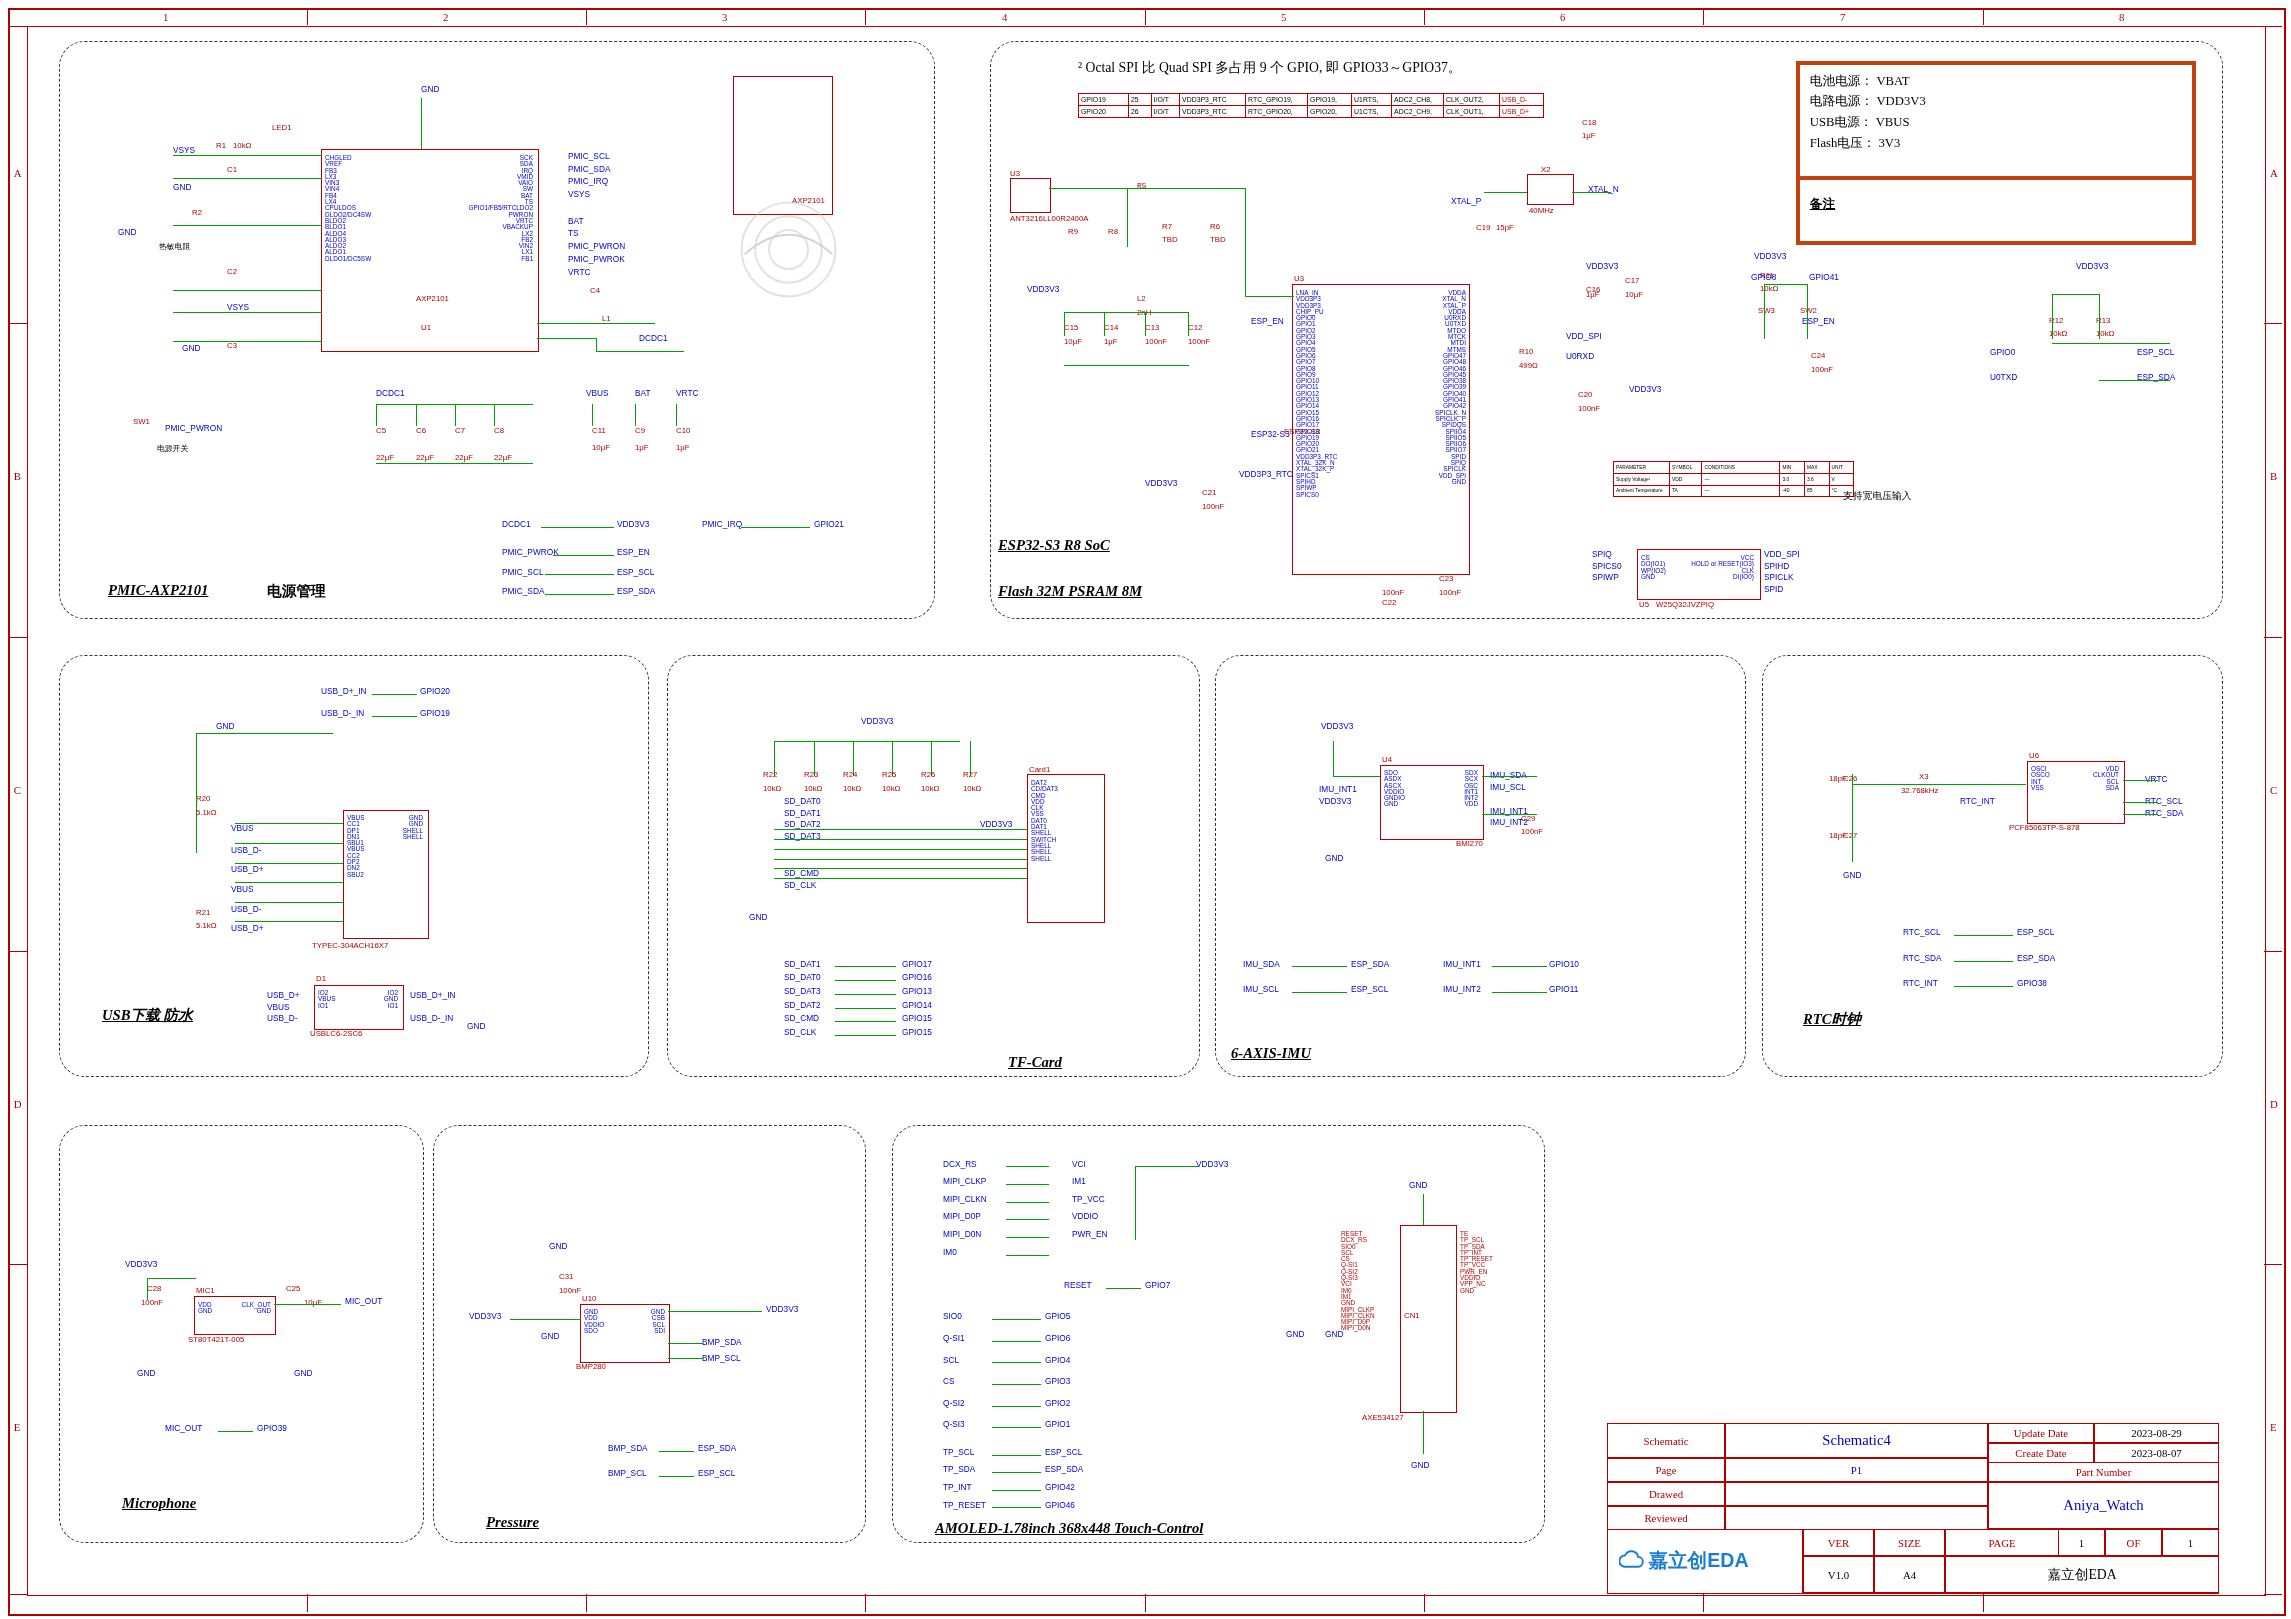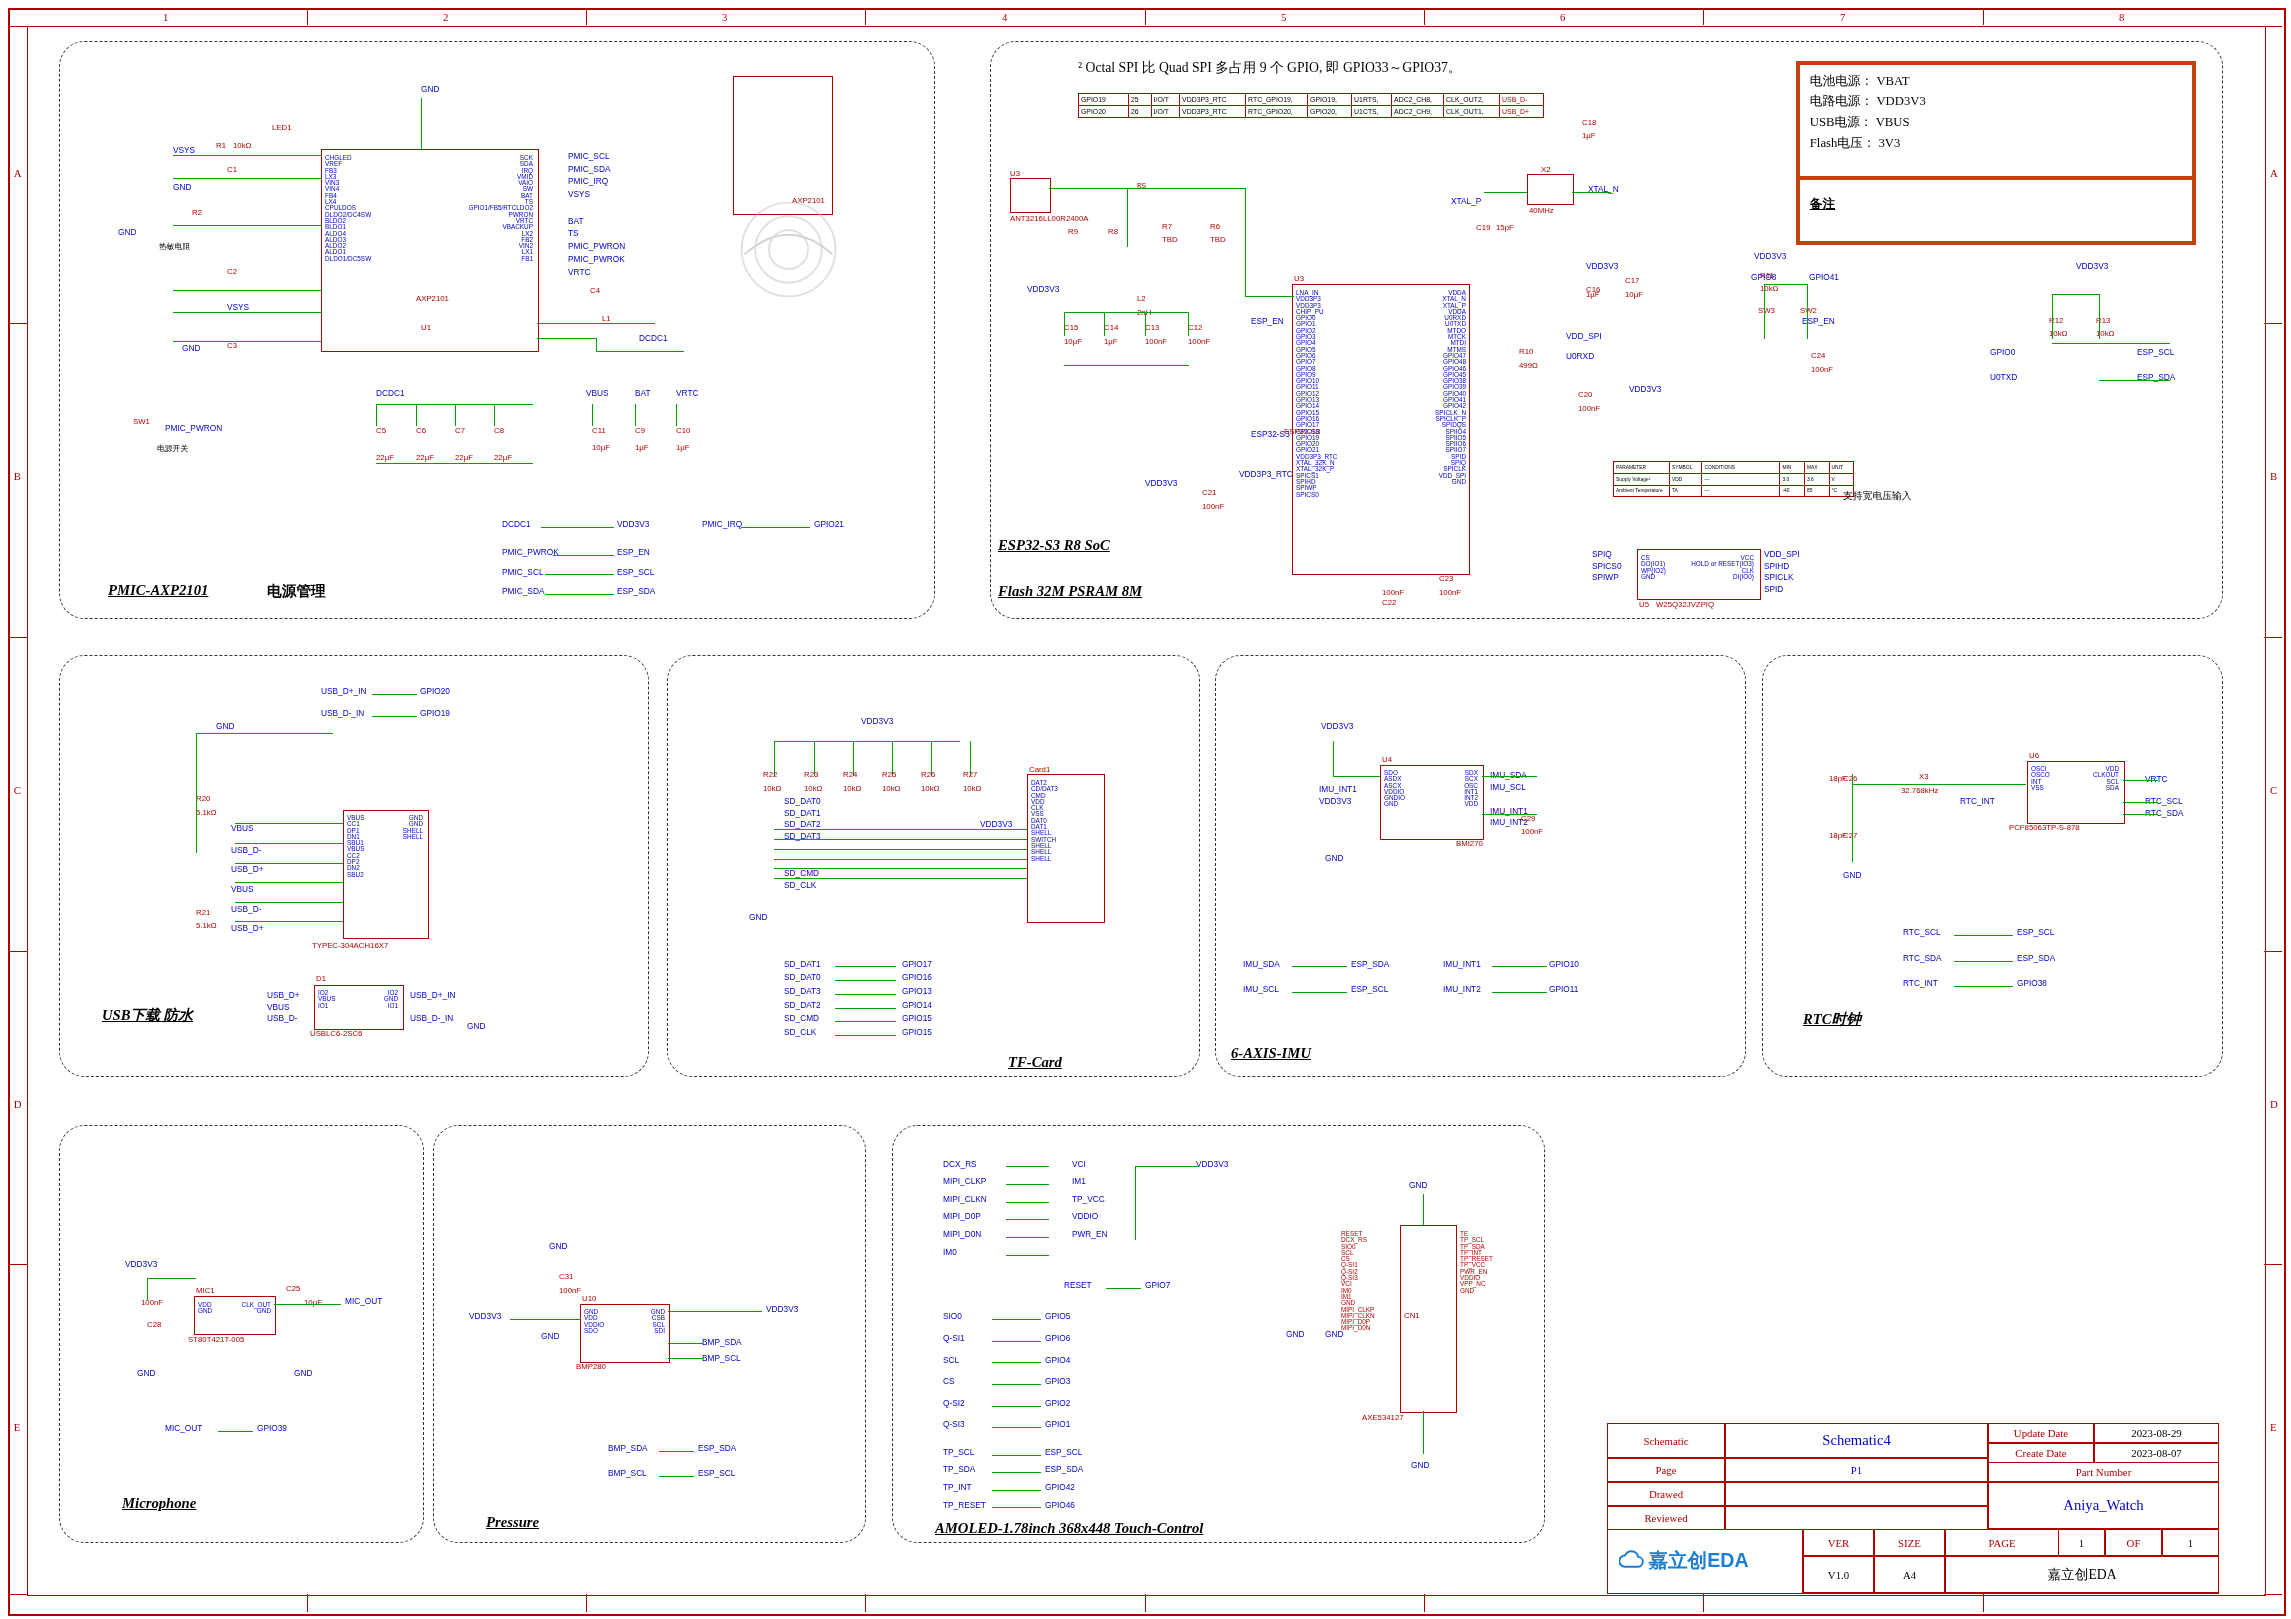--- a/index.html
+++ b/index.html
@@ -780,21 +780,21 @@
     <div>GND</div>
   </div>
   <div class="pinrow" style="left:218px;top:1302px;text-align:right;width:53px;">
     <div>CLK_OUT</div>
     <div>GND</div>
   </div>
   <div class="netlbl" style="left:125px;top:1259px;">VDD3V3</div>
   <div class="netlbl" style="left:345px;top:1296px;">MIC_OUT</div>
   <div class="netlbl" style="left:137px;top:1368px;">GND</div>
   <div class="netlbl" style="left:294px;top:1368px;">GND</div>
-  <div class="lbl-r" style="left:147px;top:1284px;margin-top:36px;">C28</div>
+  <div class="lbl-r" style="left:147px;top:1284px;">C28</div>
   <div class="lbl-r" style="left:141px;top:1298px;">100nF</div>
   <div class="lbl-r" style="left:286px;top:1284px;">C25</div>
   <div class="lbl-r" style="left:304px;top:1298px;">10μF</div>
   <div class="wire" style="left:147px;top:1278px;width:1px;height:21.6px;"></div>
   <div class="wire" style="left:147px;top:1278px;width:49px;height:1px;"></div>
   <div class="wire" style="left:274px;top:1304px;width:67px;height:1px;"></div>
   <div class="netlbl" style="left:165px;top:1423px;">MIC_OUT</div>
   <div class="netlbl" style="left:257px;top:1423px;">GPIO39</div>
   <div class="wire" style="left:218px;top:1431px;width:35px;height:1px;"></div>
 

